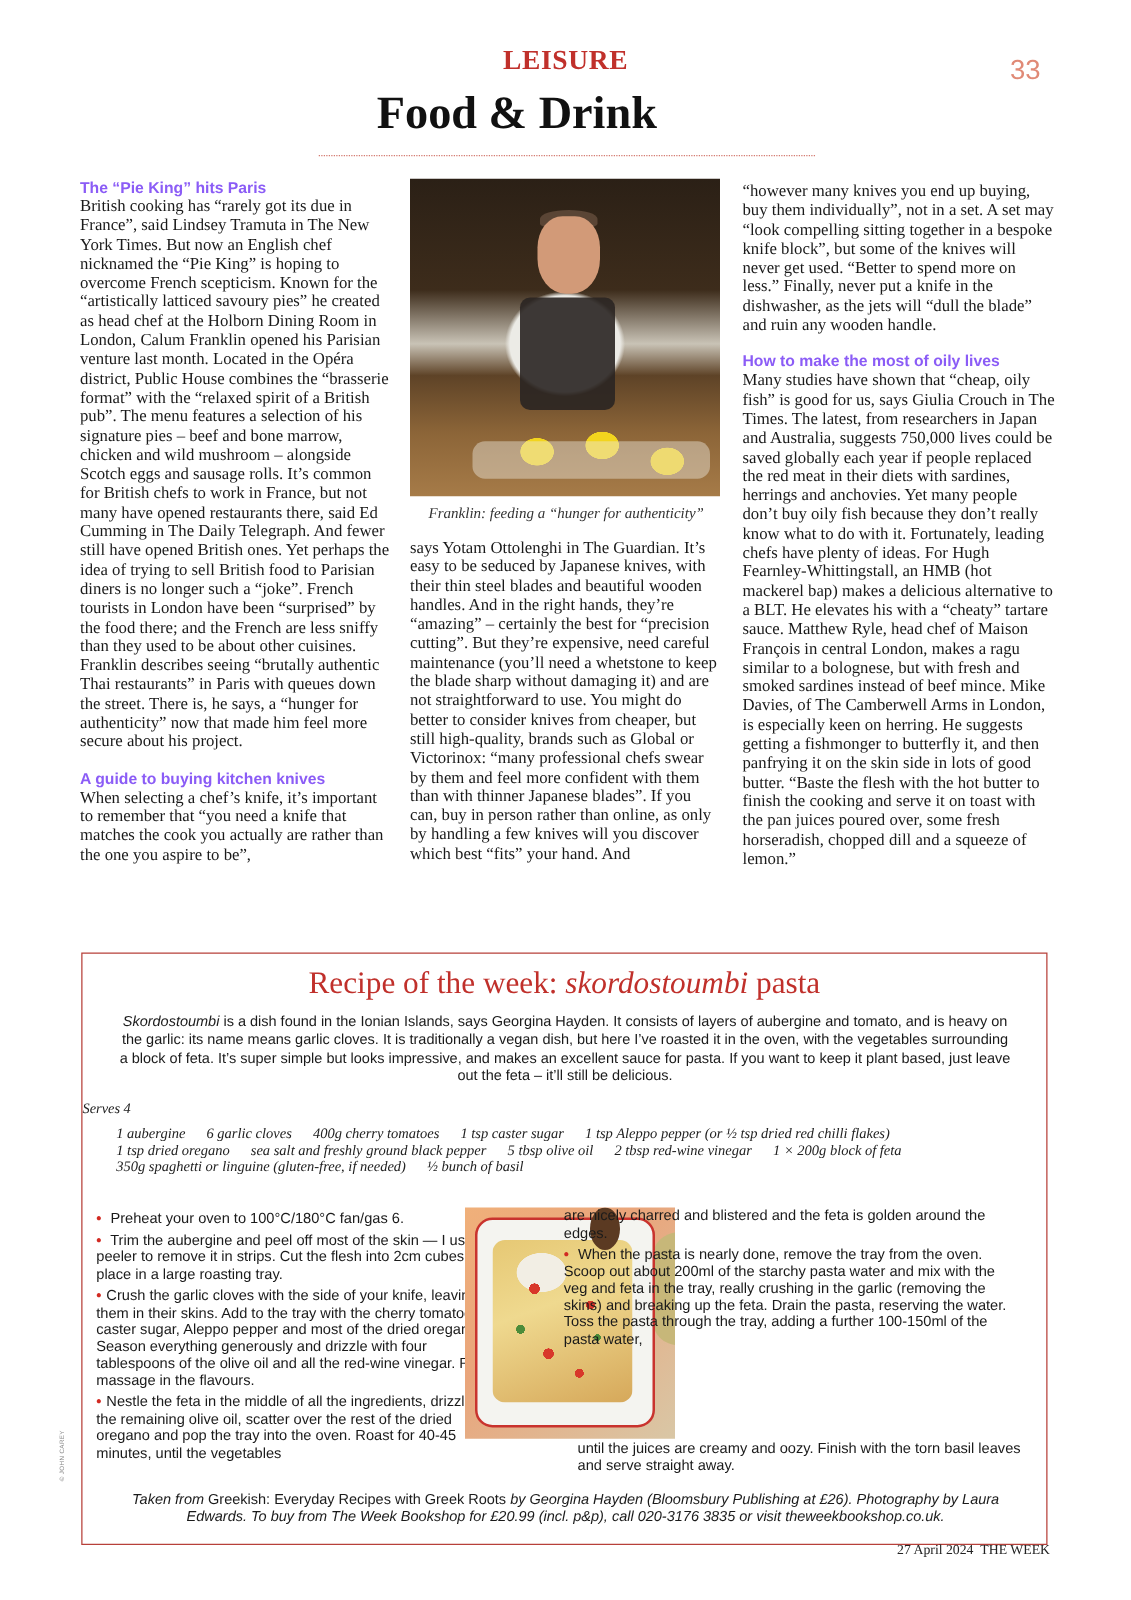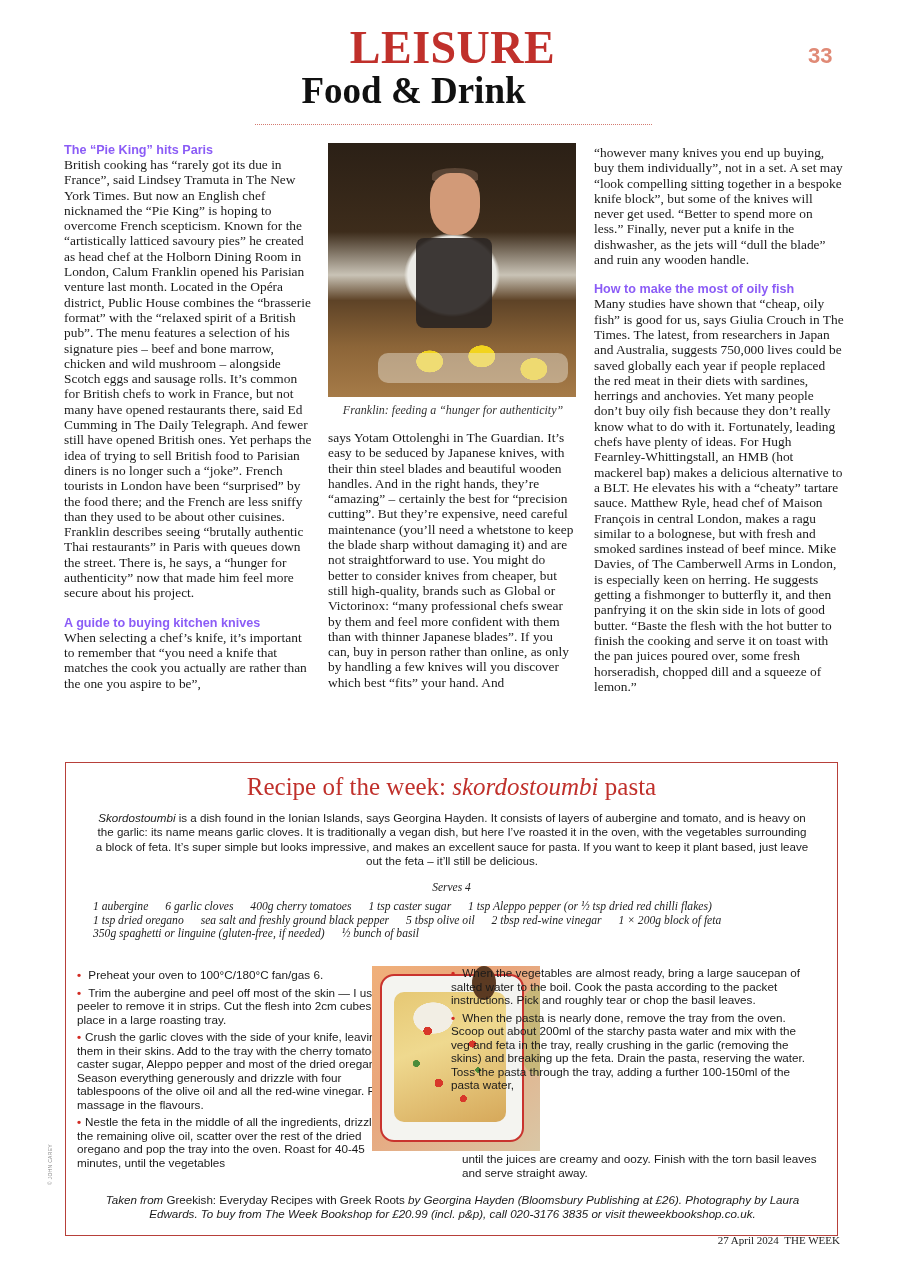--- a/index.html
+++ b/index.html
@@ -1,23 +1,23 @@
 <!DOCTYPE html>
 <html><head>
 <meta charset="utf-8">
 <style>
   html, body { margin:0; padding:0; background:#ffffff; }
   body { width:905px; height:1280px; position:relative; overflow:hidden; color:#1a1a1a; }
 
   .section-title { position:absolute; left:0; width:905px; top:30px; text-align:center;
-    font-family:"Liberation Serif", serif; font-weight:bold; color:#c0302b; font-size:46px; line-height:36px; letter-spacing:0.5px; }
+    font-family:"Liberation Serif", serif; font-weight:bold; color:#c0302b; font-size:22px; line-height:36px; letter-spacing:0.5px; }
   .section-sub { position:absolute; left:0; width:827px; top:70px; text-align:center;
     font-family:"Liberation Serif", serif; font-weight:bold; color:#111; font-size:37px; line-height:42px; }
   .page-num { position:absolute; left:808px; top:43px; font-family:"Liberation Sans", sans-serif;
-    font-weight:bold; color:#e08a76; font-size:22px; }
+    font-weight:normal; color:#e08a76; font-size:22px; }
   .rule { position:absolute; left:255px; top:124px; width:397px; height:0; border-top:1px dotted #d47a70; }
 
   .col { position:absolute; font-family:"Liberation Serif", serif; font-size:13.4px; line-height:15.3px; color:#1a1a1a; }
   .col p { margin:0; }
   .col h3 { margin:0; font-family:"Liberation Sans", sans-serif; font-weight:bold; color:#8b5cf6; font-size:12.6px; line-height:14px; }
   .col1 { left:64px; top:143px; width:250px; }
   .col2 { left:328px; top:430px; width:250px; }
   .col3 { left:594px; top:145px; width:250px; }
   .gap { height:15px; }
 
@@ -36,21 +36,21 @@
   .photo-franklin .flour { position:absolute; left:50px; top:210px; width:190px; height:30px; background:rgba(235,230,220,0.45); border-radius:10px; }
   .caption { position:absolute; left:328px; top:403px; width:250px; text-align:center;
     font-family:"Liberation Serif", serif; font-style:italic; font-size:12px; color:#333; }
 
   .recipe-box { position:absolute; left:65px; top:726px; width:773px; height:474px; border:1.5px solid #b7403a; box-sizing:border-box;margin-top:36px; }
   .recipe-title { position:absolute; left:0; width:100%; top:10px; text-align:center;
     font-family:"Liberation Serif", serif; color:#c0302b; font-size:25px; line-height:28px; }
   .recipe-title i { font-style:italic; }
   .recipe-intro { position:absolute; left:28px; width:716px; top:48px; text-align:center;
     font-family:"Liberation Sans", sans-serif; font-size:11.6px; line-height:14.3px; color:#1a1a1a; }
-  .serves { position:absolute; left:0; width:100%; top:118px; text-align:center;
+  .serves { position:absolute; left:0; width:100%; top:118px; text-align:left;
     font-family:"Liberation Serif", serif; font-style:italic; font-size:11.5px; color:#222; }
   .ingredients { position:absolute; left:20px; width:733px; top:137px; 
     font-family:"Liberation Serif", serif; font-style:italic; font-size:11.6px; line-height:13.6px; color:#222; }
   .ingredients span { margin:0 7px; white-space:nowrap; }
 
   .method { font-family:"Liberation Sans", sans-serif; font-size:11.7px; line-height:13.5px; color:#1a1a1a; }
   .method p { margin:0 0 4px 0; }
   .bullet { color:#d22a22; font-weight:bold; margin-right:4px; }
   .method-left { position:absolute; left:11px; top:205px; width:330px; }
   .method-right { position:absolute; left:385px; top:203px; width:365px; }
@@ -106,21 +106,21 @@
 </div>
 <div class="caption">Franklin: feeding a “hunger for authenticity”</div>
 
 <div class="col col2">
   <p>says Yotam Ottolenghi in The Guardian. It’s easy to be seduced by Japanese knives, with their thin steel blades and beautiful wooden handles. And in the right hands, they’re “amazing” – certainly the best for “precision cutting”. But they’re expensive, need careful maintenance (you’ll need a whetstone to keep the blade sharp without damaging it) and are not straightforward to use. You might do better to consider knives from cheaper, but still high-quality, brands such as Global or Victorinox: “many professional chefs swear by them and feel more confident with them than with thinner Japanese blades”. If you can, buy in person rather than online, as only by handling a few knives will you discover which best “fits” your hand. And</p>
 </div>
 
 <div class="col col3">
   <p>“however many knives you end up buying, buy them individually”, not in a set. A set may “look compelling sitting together in a bespoke knife block”, but some of the knives will never get used. “Better to spend more on less.” Finally, never put a knife in the dishwasher, as the jets will “dull the blade” and ruin any wooden handle.</p>
   <div class="gap"></div>
-  <h3>How to make the most of oily fish</h3>
+  <h3>How to make the most of oily lives</h3>
   <p>Many studies have shown that “cheap, oily fish” is good for us, says Giulia Crouch in The Times. The latest, from researchers in Japan and Australia, suggests 750,000 lives could be saved globally each year if people replaced the red meat in their diets with sardines, herrings and anchovies. Yet many people don’t buy oily fish because they don’t really know what to do with it. Fortunately, leading chefs have plenty of ideas. For Hugh Fearnley-Whittingstall, an HMB (hot mackerel bap) makes a delicious alternative to a BLT. He elevates his with a “cheaty” tartare sauce. Matthew Ryle, head chef of Maison François in central London, makes a ragu similar to a bolognese, but with fresh and smoked sardines instead of beef mince. Mike Davies, of The Camberwell Arms in London, is especially keen on herring. He suggests getting a fishmonger to butterfly it, and then panfrying it on the skin side in lots of good butter. “Baste the flesh with the hot butter to finish the cooking and serve it on toast with the pan juices poured over, some fresh horseradish, chopped dill and a squeeze of lemon.”</p>
 </div>
 
 <div class="recipe-box">
   <div class="recipe-title"><span>Recipe of the week: </span><i>skordostoumbi</i><span> pasta</span></div>
   <div class="recipe-intro"><i>Skordostoumbi</i><span> is a dish found in the Ionian Islands, says Georgina Hayden. It consists of layers of aubergine and tomato, and is heavy on the garlic: its name means garlic cloves. It is traditionally a vegan dish, but here I’ve roasted it in the oven, with the vegetables surrounding a block of feta. It’s super simple but looks impressive, and makes an excellent sauce for pasta. If you want to keep it plant based, just leave out the feta – it’ll still be delicious.</span></div>
   <div class="serves">Serves 4</div>
   <div class="ingredients">
     <span>1 aubergine</span>
     <span>6 garlic cloves</span>
@@ -144,21 +144,21 @@
   </div>
 
   <div class="photo-pasta">
     <div class="bowl"></div>
     <div class="dish"></div>
     <div class="food"></div>
     <div class="spoon"></div>
   </div>
 
   <div class="method method-right">
-    <p><span class="bullet">•</span> <span>When the vegetables are almost ready, bring a large saucepan of salted water to the boil. Cook the pasta according to the packet instructions. Pick and roughly tear or chop the basil leaves.</span></p>
+    <p><span>are nicely charred and blistered and the feta is golden around the edges.</span></p>
     <p><span class="bullet">•</span> <span>When the pasta is nearly done, remove the tray from the oven. Scoop out about 200ml of the starchy pasta water and mix with the veg and feta in the tray, really crushing in the garlic (removing the skins) and breaking up the feta. Drain the pasta, reserving the water. Toss the pasta through the tray, adding a further 100-150ml of the pasta water,</span></p>
   </div>
   <div class="method method-tail">
     <p><span>until the juices are creamy and oozy. Finish with the torn basil leaves and serve straight away.</span></p>
   </div>
 
   <div class="credit"><span>Taken from </span><span class="up">Greekish: Everyday Recipes with Greek Roots</span><span> by Georgina Hayden (Bloomsbury Publishing at £26). Photography by Laura Edwards. To buy from The Week Bookshop for £20.99 (incl. p&amp;p), call 020-3176 3835 or visit theweekbookshop.co.uk.</span></div>
 </div>
 
 <div class="photo-credit">© JOHN CAREY</div>

